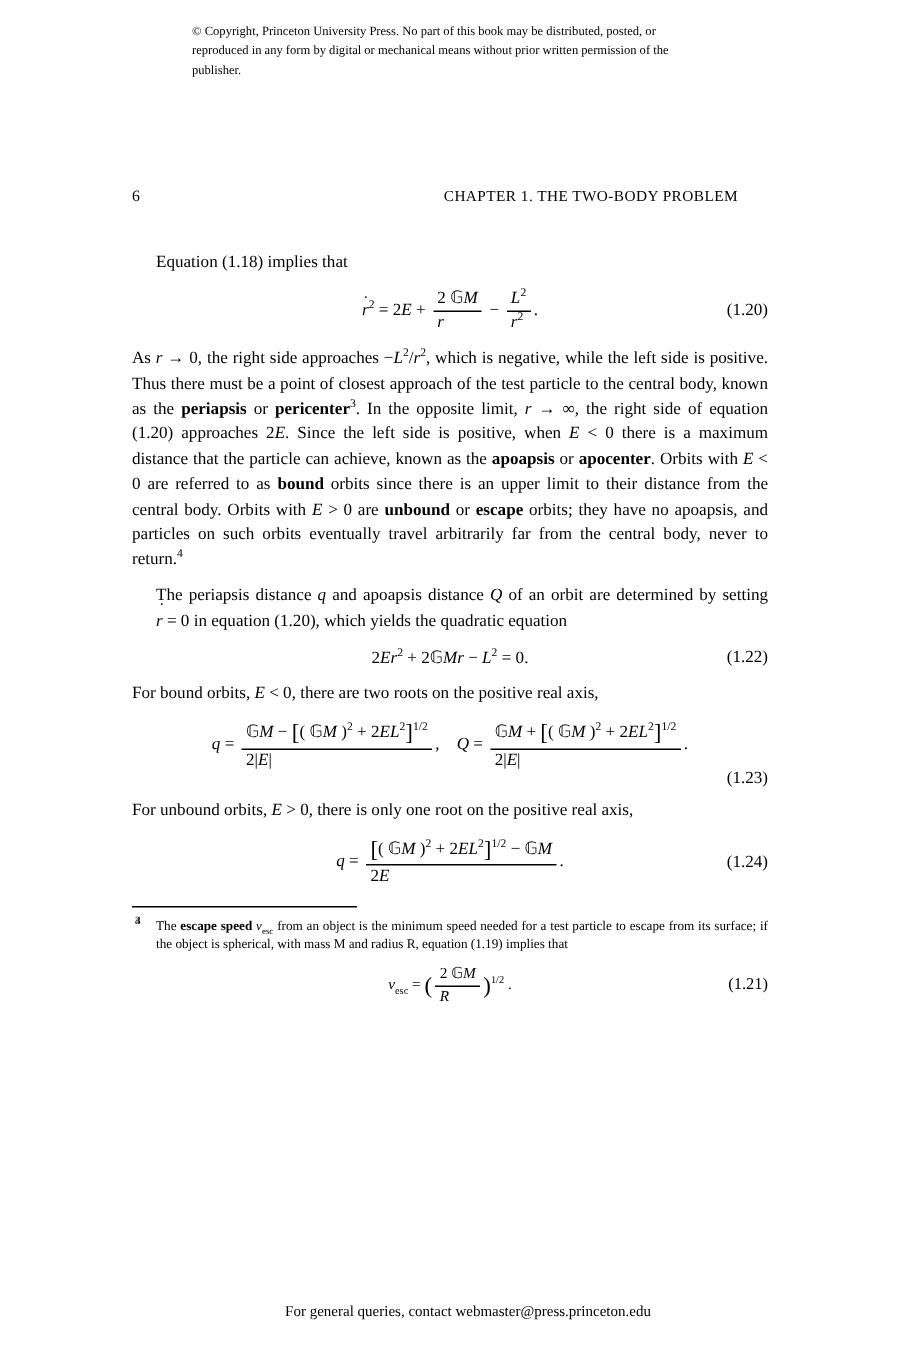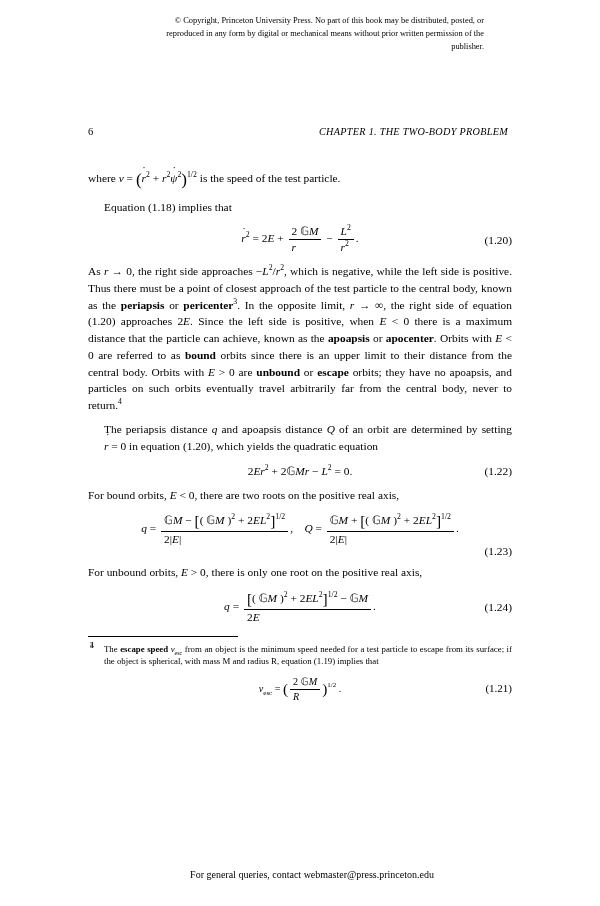--- a/index.html
+++ b/index.html
@@ -17,25 +17,25 @@
   }
   .page {
     position: relative;
     width: 600px;
     height: 906px;
     box-sizing: border-box;
   }
   .copyright {
     position: absolute;
     top: 14px;
-    left: 140px;
+    left: 128px;
     width: 344px;
     font-size: 8.4px;
     line-height: 1.55;
-    text-align: right;
+    text-align: left;
     color: #000;
   }
   .footer {
     position: absolute;
     bottom: 26px;
     left: 0;
     width: 600px;
     text-align: center;
     font-size: 10px;
     color: #000;
@@ -52,22 +52,21 @@
     justify-content: space-between;
     align-items: baseline;
     font-size: 10.2px;
     letter-spacing: 0.3px;
     margin-bottom: 30px;
   }
   .runhead .folio {
     font-size: 10.5px;
   }
   .runhead .title {
-    margin-right: 4px;
-    font-style: italic;
+    margin-right: 20px;
   }
   p {
     margin: 0 0 7px 0;
     font-size: 11.4px;
     line-height: 1.47;
     text-align: justify;
   }
   p.indent {
     text-indent: 16px;
   }
@@ -175,25 +174,20 @@
 
   <div class="copyright">© Copyright, Princeton University Press. No part of this book may be distributed, posted, or reproduced in any form by digital or mechanical means without prior written permission of the publisher.</div>
 
   <div class="content">
 
     <div class="runhead">
       <span class="folio">6</span>
       <span class="title">CHAPTER 1.  THE TWO-BODY PROBLEM</span>
     </div>
 
-    <p>
-      <span>where</span>
-      <i>v</i> = <span class="paren-big">(</span><span class="overdot"><i>r</i></span><sup class="sm">2</sup> + <i>r</i><sup class="sm">2</sup><span class="overdot"><i>ψ</i></span><sup class="sm">2</sup><span class="paren-big">)</span><sup class="sm">1/2</sup>
-      <span>is the speed of the test particle.</span>
-    </p>
 
     <p class="indent">Equation (1.18) implies that</p>
 
     <div class="eq">
       <span class="overdot"><i>r</i></span><sup class="sm">2</sup> = 2<i>E</i> +
       <span class="frac"><span class="num">2 <span class="bb">𝔾</span><i>M</i></span><span class="den"><i>r</i></span></span>
       −
       <span class="frac"><span class="num"><i>L</i><sup class="sm">2</sup></span><span class="den"><i>r</i><sup class="sm">2</sup></span></span>.
       <span class="tag">(1.20)</span>
     </div>

